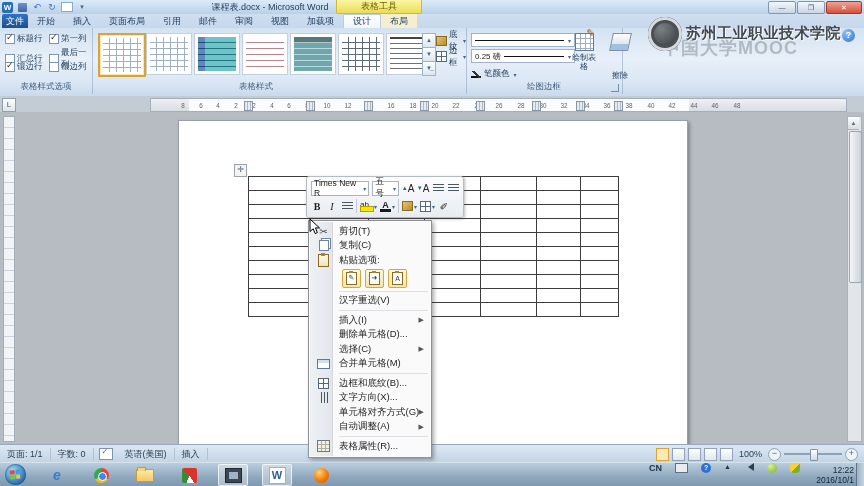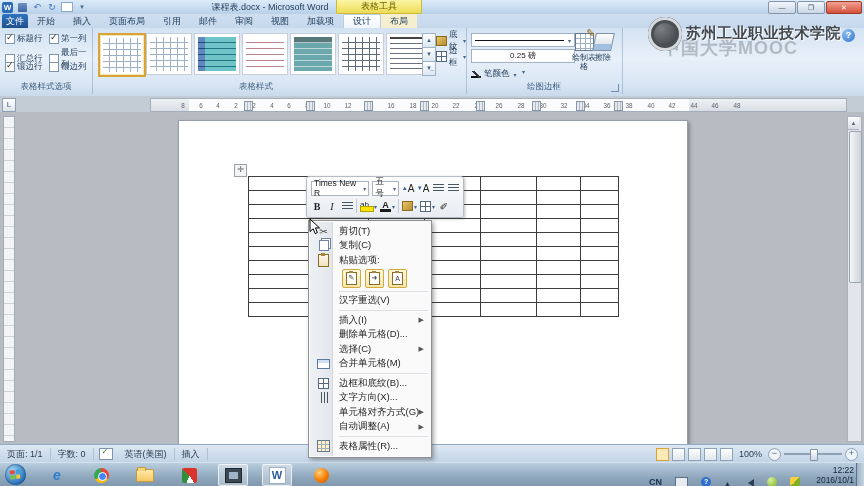--- a/index.html
+++ b/index.html
@@ -235,21 +235,21 @@
   .folder::after{content:"";position:absolute;left:0;top:-3px;width:7px;height:3px;
     background:#f5d27e;border:1px solid #c89b3c;border-bottom:none;border-radius:1px 1px 0 0;}
   .tri{width:15px;height:15px;background:conic-gradient(from 40deg,#d8342c 0 30%,#fff 30% 45%,#2f8f3a 45% 75%,#d8342c 75%);
     border-radius:2px;}
   .capt{width:15px;height:13px;background:#3c4754;border:1px solid #202832;position:relative;}
   .capt::after{content:"";position:absolute;left:3px;top:3px;right:3px;bottom:3px;background:#9fb4c8;}
   .wordic{width:15px;height:15px;background:#fff;border:1px solid #9fb0c2;color:#2b5d9b;
     font-weight:bold;font-size:11px;display:flex;align-items:center;justify-content:center;}
   .ff{width:15px;height:15px;border-radius:50%;
     background:radial-gradient(circle at 35% 30%,#ffd27a,#f57c00 55%,#d35400);}
-  .tray{position:absolute;right:64px;top:0;height:24px;display:flex;align-items:flex-end;gap:13px;color:#16324e;}
+  .tray{position:absolute;right:64px;top:0;height:24px;display:flex;align-items:flex-start;gap:13px;color:#16324e;}
   .cnlabel{font-size:9px;font-weight:bold;}
   .kbd{width:11px;height:8px;background:#e8ecf0;border:1px solid #5c7188;}
   .thelp{width:10px;height:10px;border-radius:50%;background:#2f6fce;color:#fff;font-size:7px;
     text-align:center;line-height:10px;font-weight:bold;}
   .uparr{font-size:7px;color:#1d3650;}
   .vol{width:0;height:0;border:4px solid transparent;border-left:6px solid #2a3d52;transform:rotate(180deg);}
   .gdot{width:10px;height:10px;border-radius:50%;background:radial-gradient(circle at 35% 30%,#d6f09a,#7fb021);}
   .shield{width:10px;height:10px;background:linear-gradient(135deg,#f5d03c 50%,#7fb021 50%);border-radius:2px 2px 4px 4px;}
   .clock{position:absolute;right:10px;top:2px;text-align:right;font-size:8.5px;line-height:10px;color:#10263c;}
   .showdesk{position:absolute;right:0;top:0;width:7px;height:24px;border-left:1px solid #5d7389;
@@ -366,34 +366,34 @@
       <span>边框</span>
     </div>
     <div class="glabel" style="right:46px;">表格样式</div>
   </div>
 
   <div class="rgroup g3">
     <div class="ldd" style="top:5px;">
       <span class="lline"></span>
         <span class="dd"></span>
     </div>
-    <div class="ldd" style="top:21px;flex-direction:column;">
+    <div class="ldd" style="top:21px;">
       <span>0.25 磅</span>
       <span class="lline"></span>
         <span class="dd"></span>
     </div>
     <div class="penbtn dd">
       <span class="pen"></span>
       <span>笔颜色</span>
     </div>
     <div class="bigbtn" style="left:103px;">
       <span class="bicon dticon"></span>
       <span>绘制表格</span>
     </div>
-    <div class="bigbtn" style="left:122px;">
+    <div class="bigbtn" style="left:139px;gap:18px;">
       <span class="bicon ericon"></span>
       <span>擦除</span>
     </div>
     <div class="glabel">绘图边框</div>
     <div class="launcher"></div>
   </div>
 </div>
 
 <div class="abs brandwrap">
   <div class="mooc">中国大学MOOC</div>

